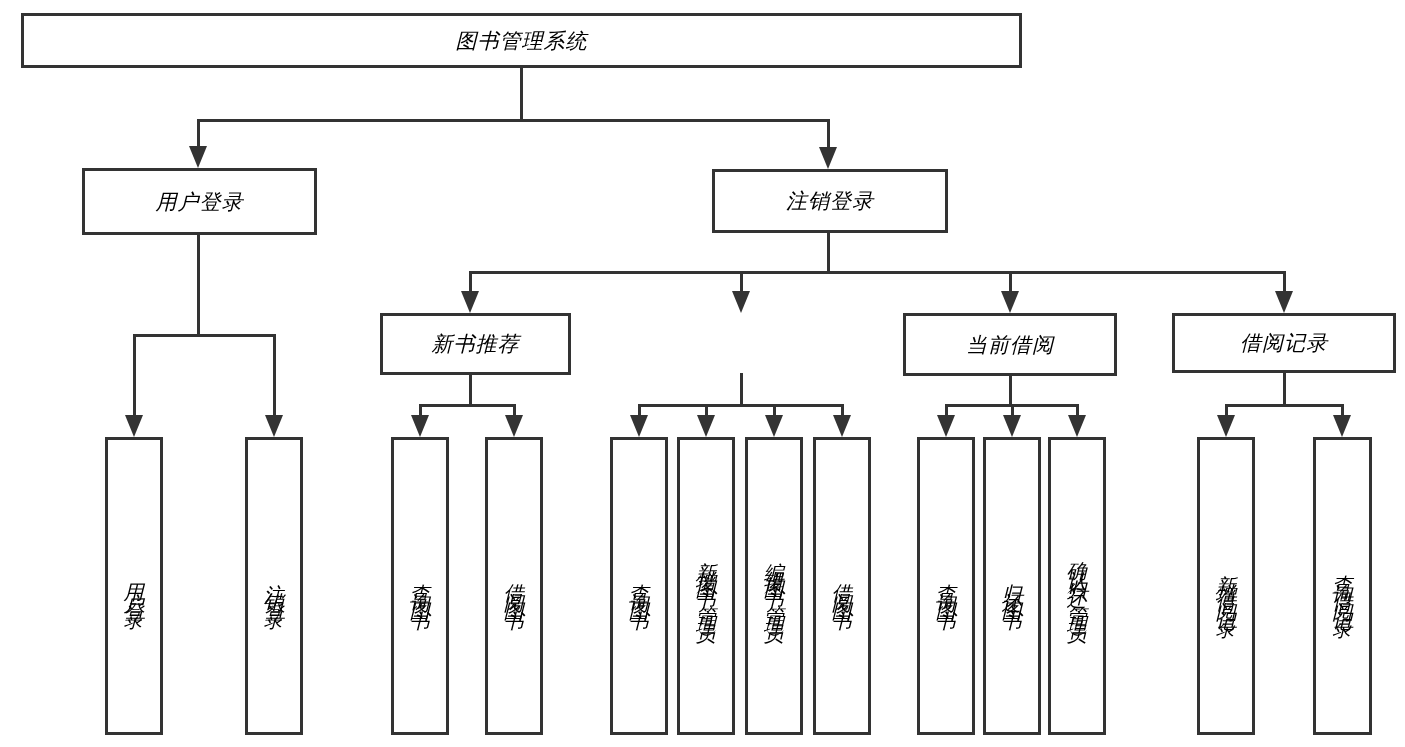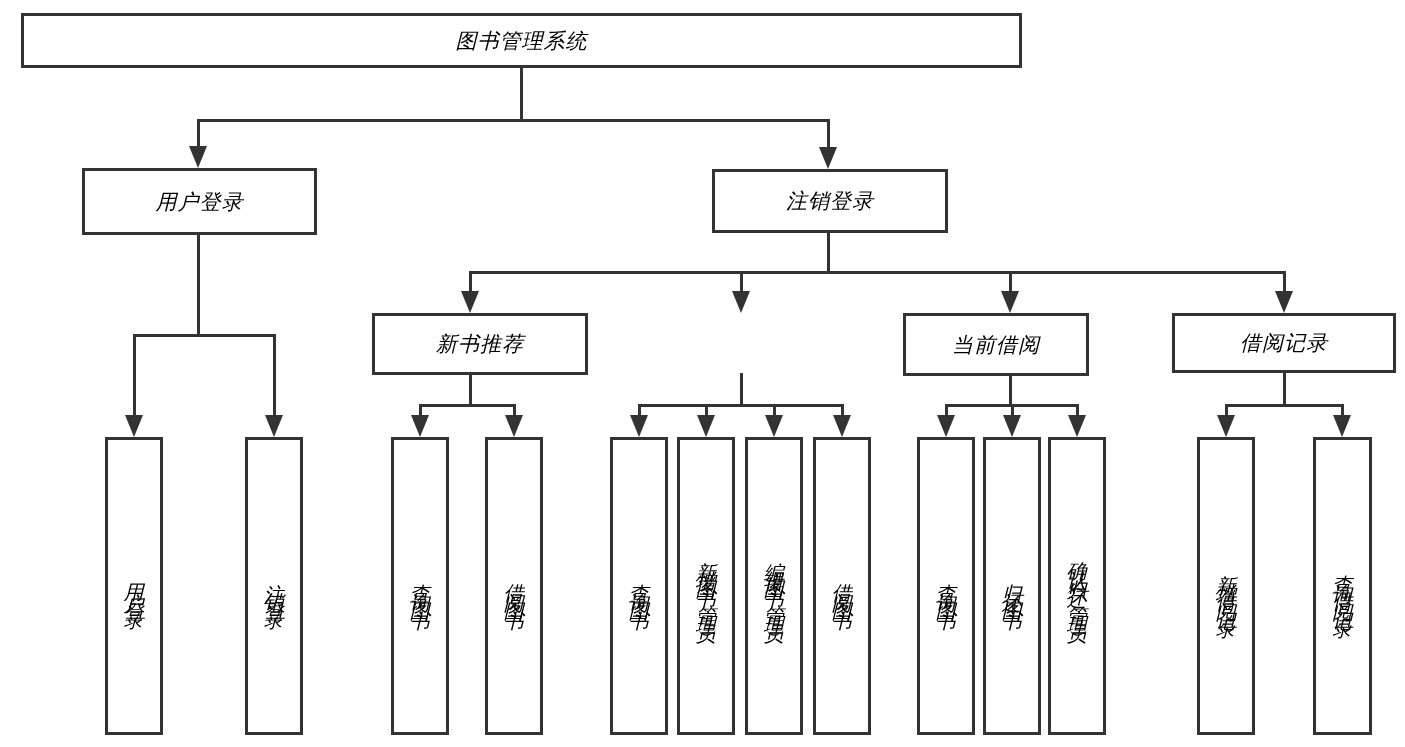--- a/index.html
+++ b/index.html
@@ -61,24 +61,24 @@
     <span>图书管理系统</span>
   </div>
 
   <div class="node" style="left:82px;top:168px;width:235px;height:67px;">
     <span>用户登录</span>
   </div>
   <div class="node" style="left:712px;top:169px;width:236px;height:64px;">
     <span>注销登录</span>
   </div>
 
-  <div class="node" style="left:372px;top:313px;width:216px;height:62px;">
+  <div class="node" style="left:380px;top:313px;width:191px;height:62px;">
     <span>新书推荐</span>
   </div>
-  <div class="node" style="left:903px;top:313px;width:186px;height:63px;">
+  <div class="node" style="left:903px;top:313px;width:214px;height:63px;">
     <span>当前借阅</span>
   </div>
   <div class="node" style="left:1172px;top:313px;width:224px;height:60px;">
     <span>借阅记录</span>
   </div>
 
   <div class="node leaf" style="left:105px;">
     <span class="vtext">用户登录</span>
   </div>
   <div class="node leaf" style="left:245px;">

